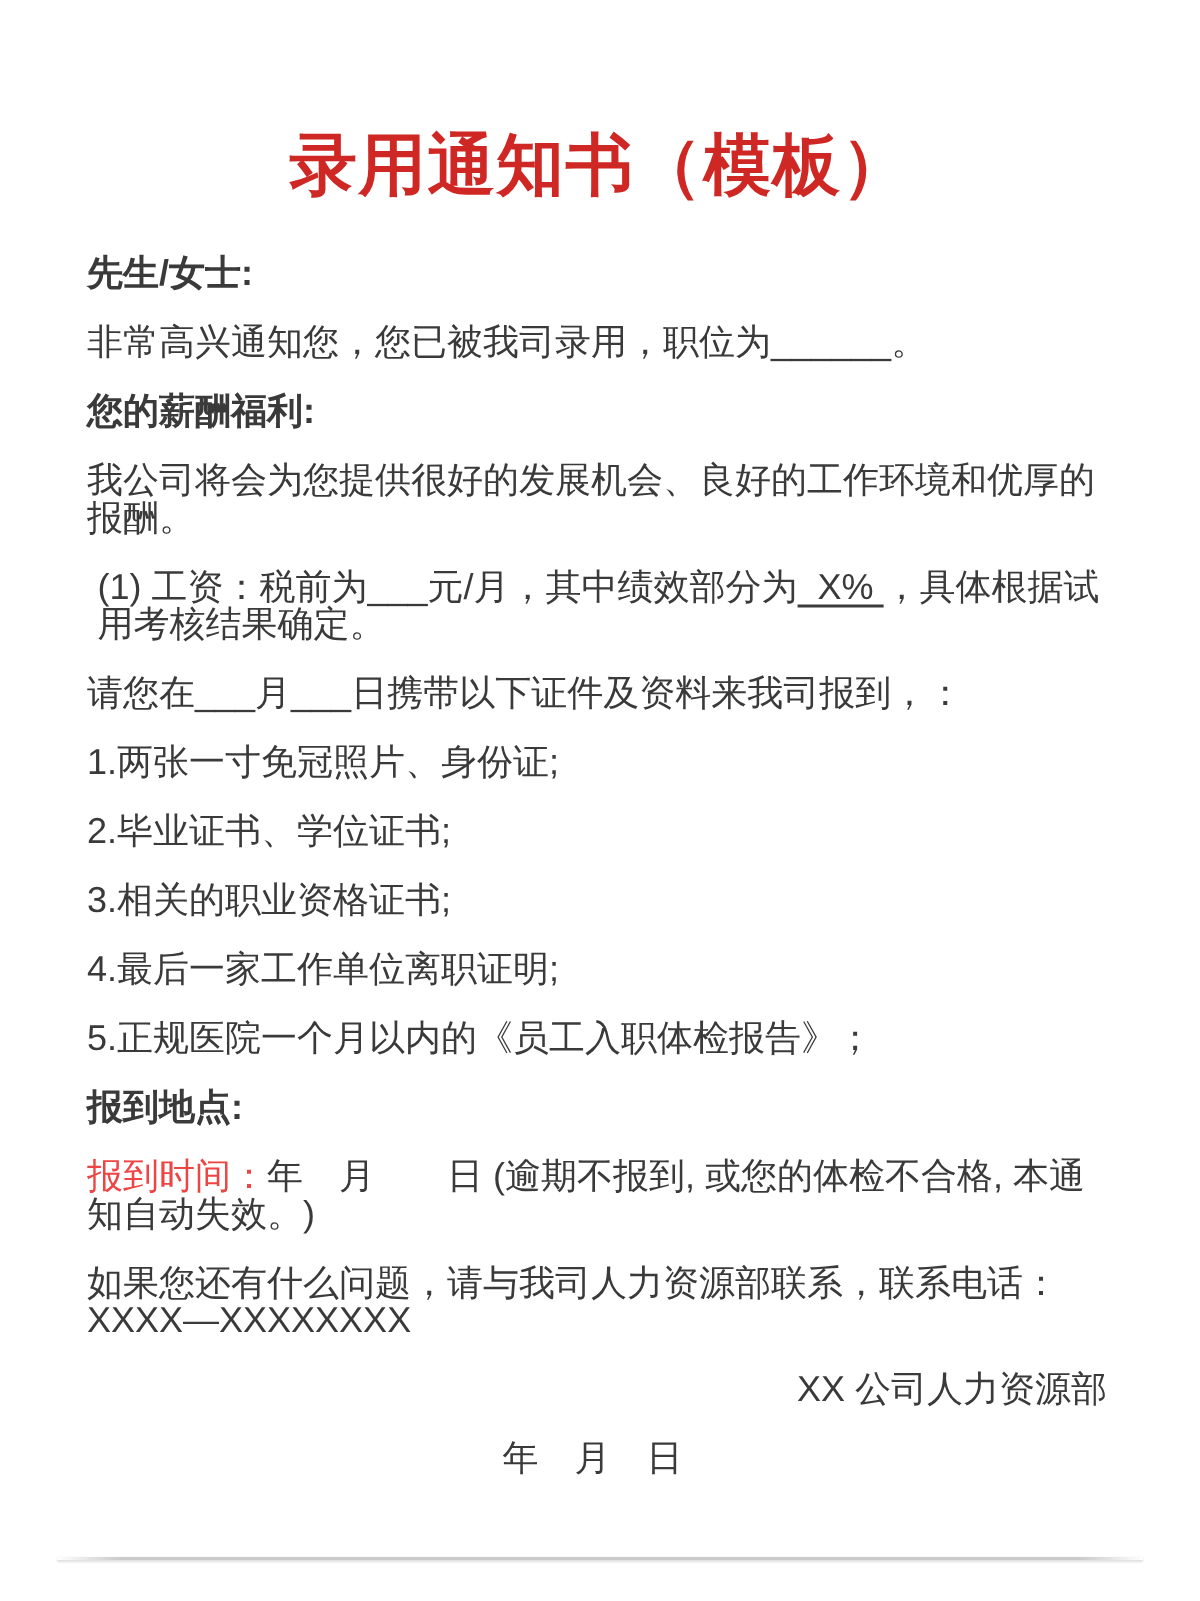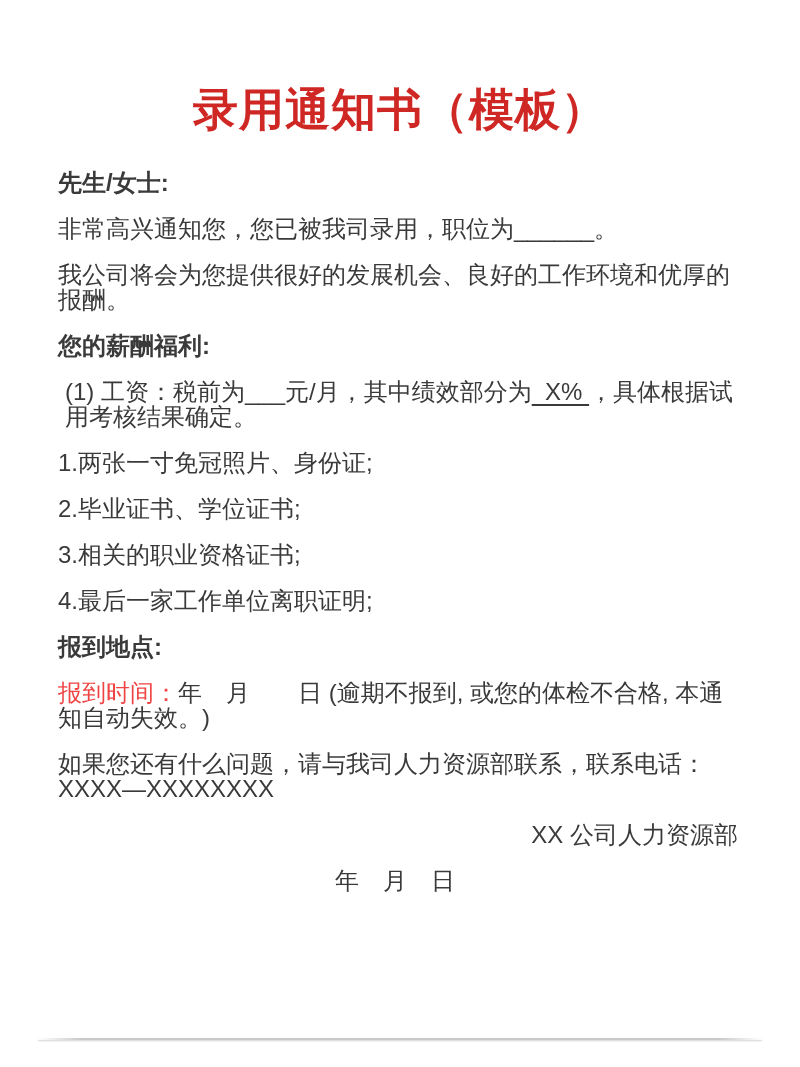--- a/index.html
+++ b/index.html
@@ -74,32 +74,34 @@
 <body>
 
 <div class="page">
 
   <h1 class="doc-title">录用通知书（模板）</h1>
 
   <p class="line red-heading">先生/女士:</p>
 
   <p class="line">非常高兴通知您，您已被我司录用，职位为______。</p>
 
+  <p class="line red-heading">您的薪酬福利:</p>
+
   <p class="line">我公司将会为您提供很好的发展机会、良好的工作环境和优厚的报酬。</p>
-
-  <p class="line red-heading">您的薪酬福利:</p>
 
   <p class="line indent"><span>(1) 工资：税前为___元/月，其中绩效部分为</span><span class="ul-blank">&nbsp;&nbsp;X%&nbsp;</span><span>，具体根据试用考核结果确定。</span></p>
 
 
+  <p class="line">请您在___月___日携带以下证件及资料来我司报到，：</p>
 
   <p class="line">1.两张一寸免冠照片、身份证;</p>
   <p class="line">2.毕业证书、学位证书;</p>
   <p class="line">3.相关的职业资格证书;</p>
   <p class="line">4.最后一家工作单位离职证明;</p>
+  <p class="line">5.正规医院一个月以内的《员工入职体检报告》；</p>
 
   <p class="line red-heading">报到地点:</p>
 
   <p class="line"><span class="time-label">报到时间：</span><span>年　月　　日 (逾期不报到, 或您的体检不合格, 本通知自动失效。)</span></p>
 
   <p class="line">如果您还有什么问题，请与我司人力资源部联系，联系电话：XXXX—XXXXXXXX</p>
 
   <p class="line sig">XX 公司人力资源部</p>
 
   <p class="line sig-date">年　月　日</p>

